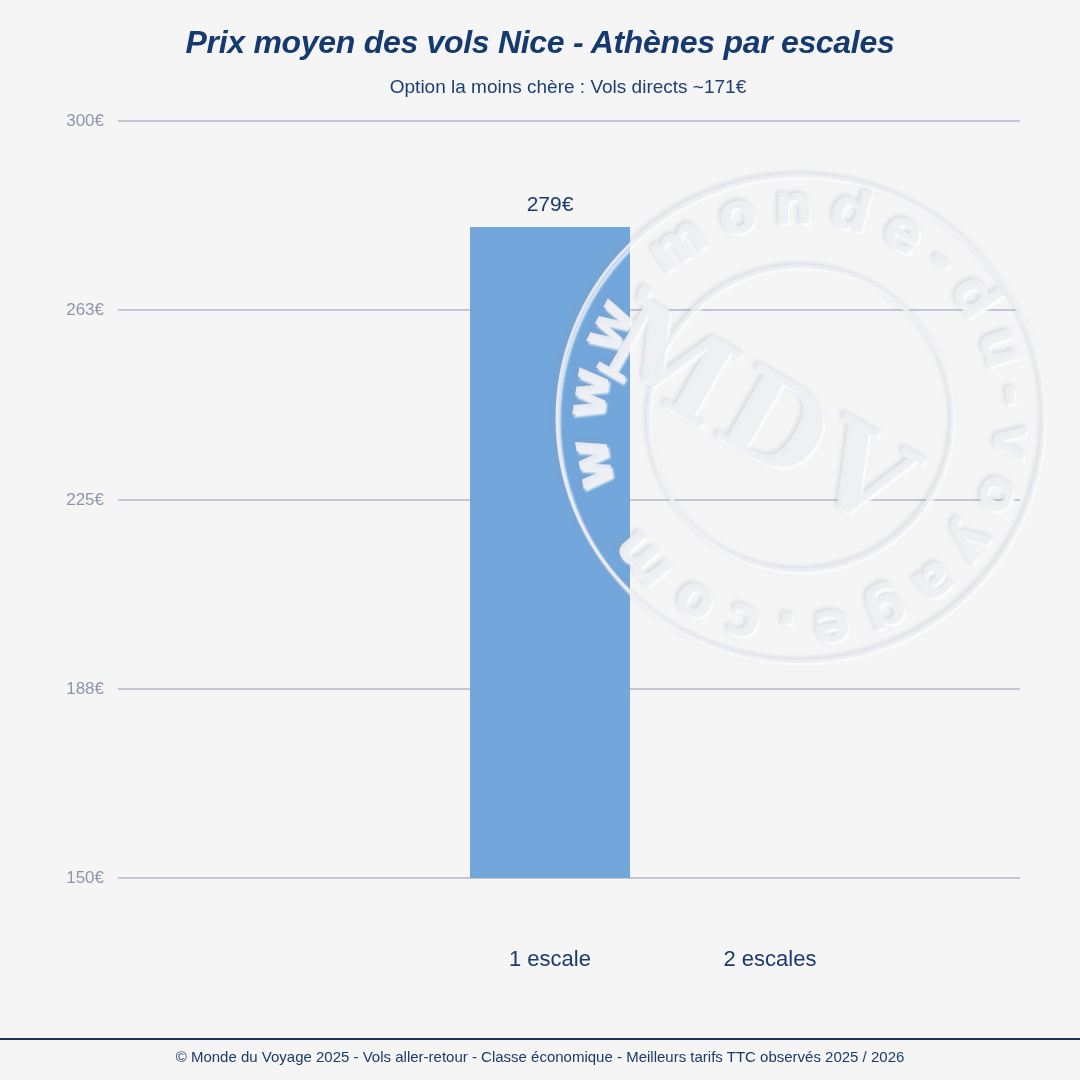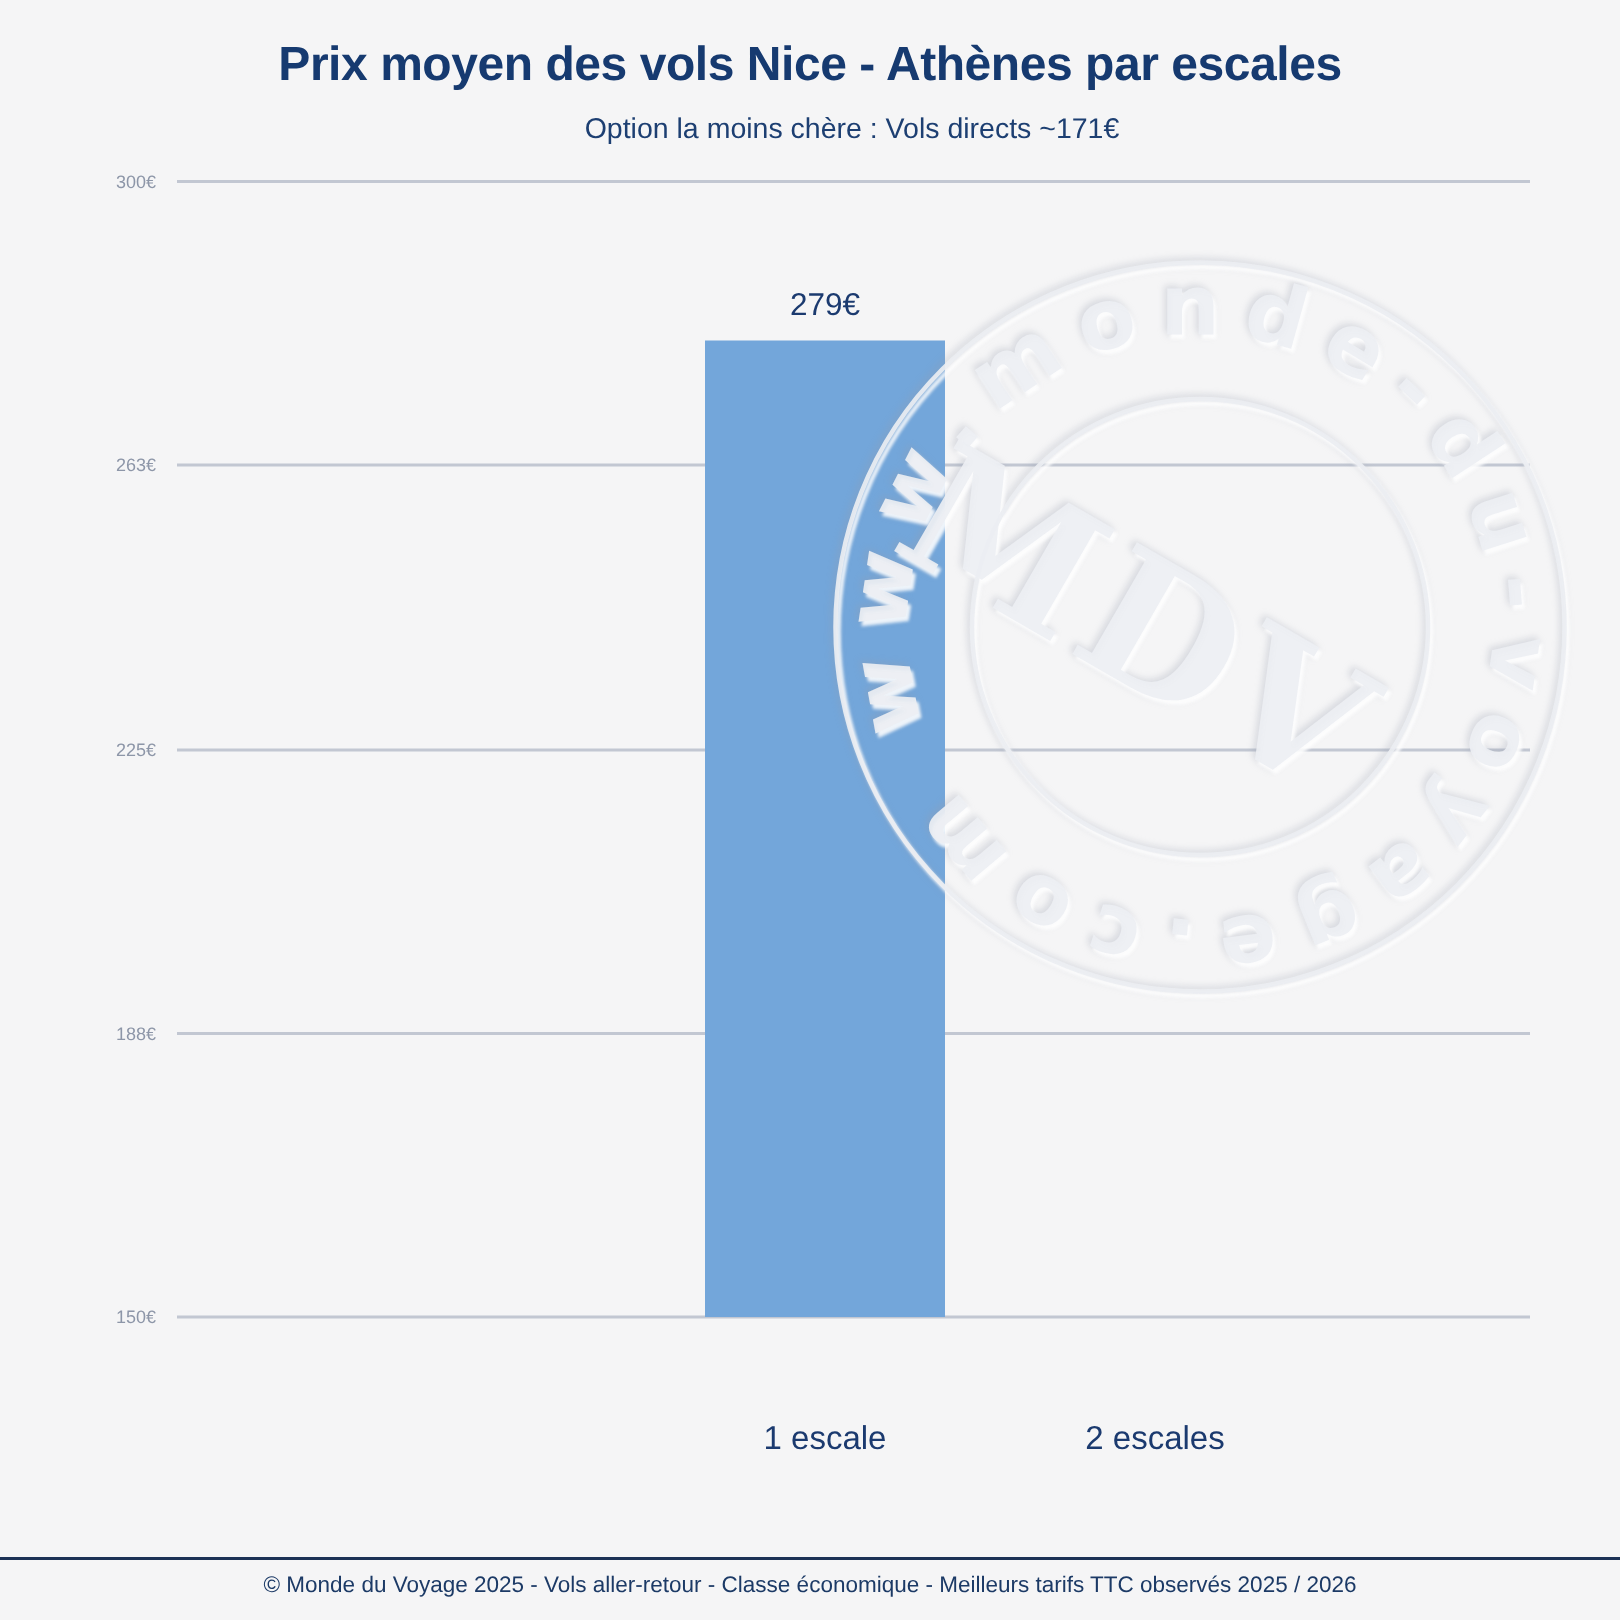--- a/index.html
+++ b/index.html
@@ -10,37 +10,37 @@
     -webkit-font-smoothing:antialiased;
   }
   .canvas{
     position:relative;width:1080px;height:1080px;overflow:hidden;
     background:#f5f5f6;
   }
   
   .chart-title{
     position:absolute;top:24px;left:0;width:100%;
     text-align:center;font-size:32px;font-weight:bold;
-    color:#163a70;letter-spacing:-.3px;margin:0;
+    color:#163a70;letter-spacing:-.3px;margin:0;font-style:italic;
   }
   .chart-subtitle{
     position:absolute;top:76px;left:0;width:100%;
     text-align:center;font-size:19px;font-weight:400;color:#1d3f72;margin-left:28px;
   }
   
   .plot{
     position:absolute;left:118px;top:121px;width:902px;height:757px;
   }
   .gridline{
     position:absolute;left:0;right:0;height:2px;margin-top:-1px;
     background:#c2c7d2;z-index:1;
   }
   .ytick{
     position:absolute;right:calc(100% + 14px);transform:translateY(-50%);
-    font-size:12px;color:#8d96a8;white-space:nowrap;z-index:1;margin-left:47px;
+    font-size:17px;color:#8d96a8;white-space:nowrap;z-index:1;margin-left:47px;
   }
   .slot{
     position:absolute;bottom:0;height:100%;width:220px;z-index:2;
   }
   .slot-0{left:102px}.slot-1{left:322px}.slot-2{left:542px}
   .bar{
     position:absolute;bottom:0;left:30px;width:160px;
   }
   .value-label{
     position:absolute;left:0;width:100%;text-align:center;

